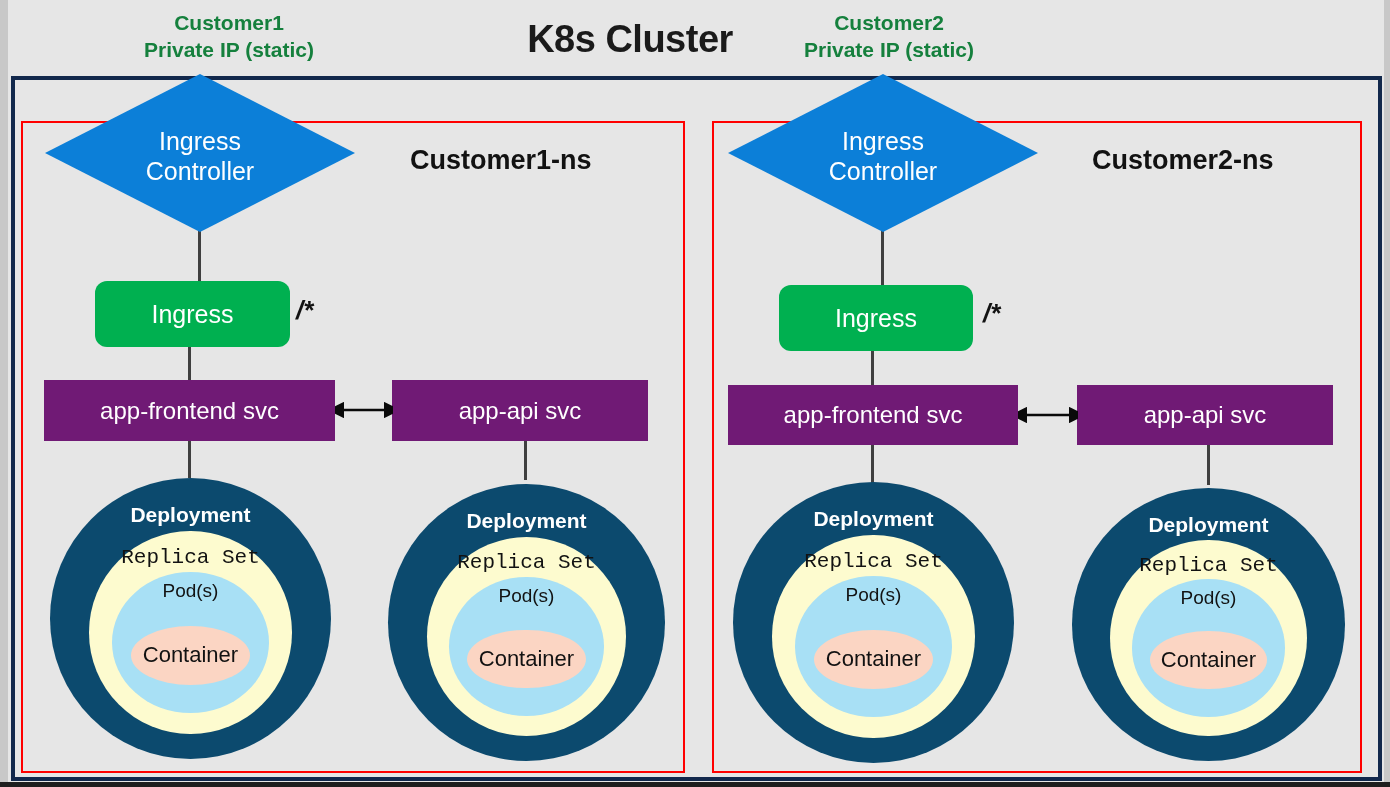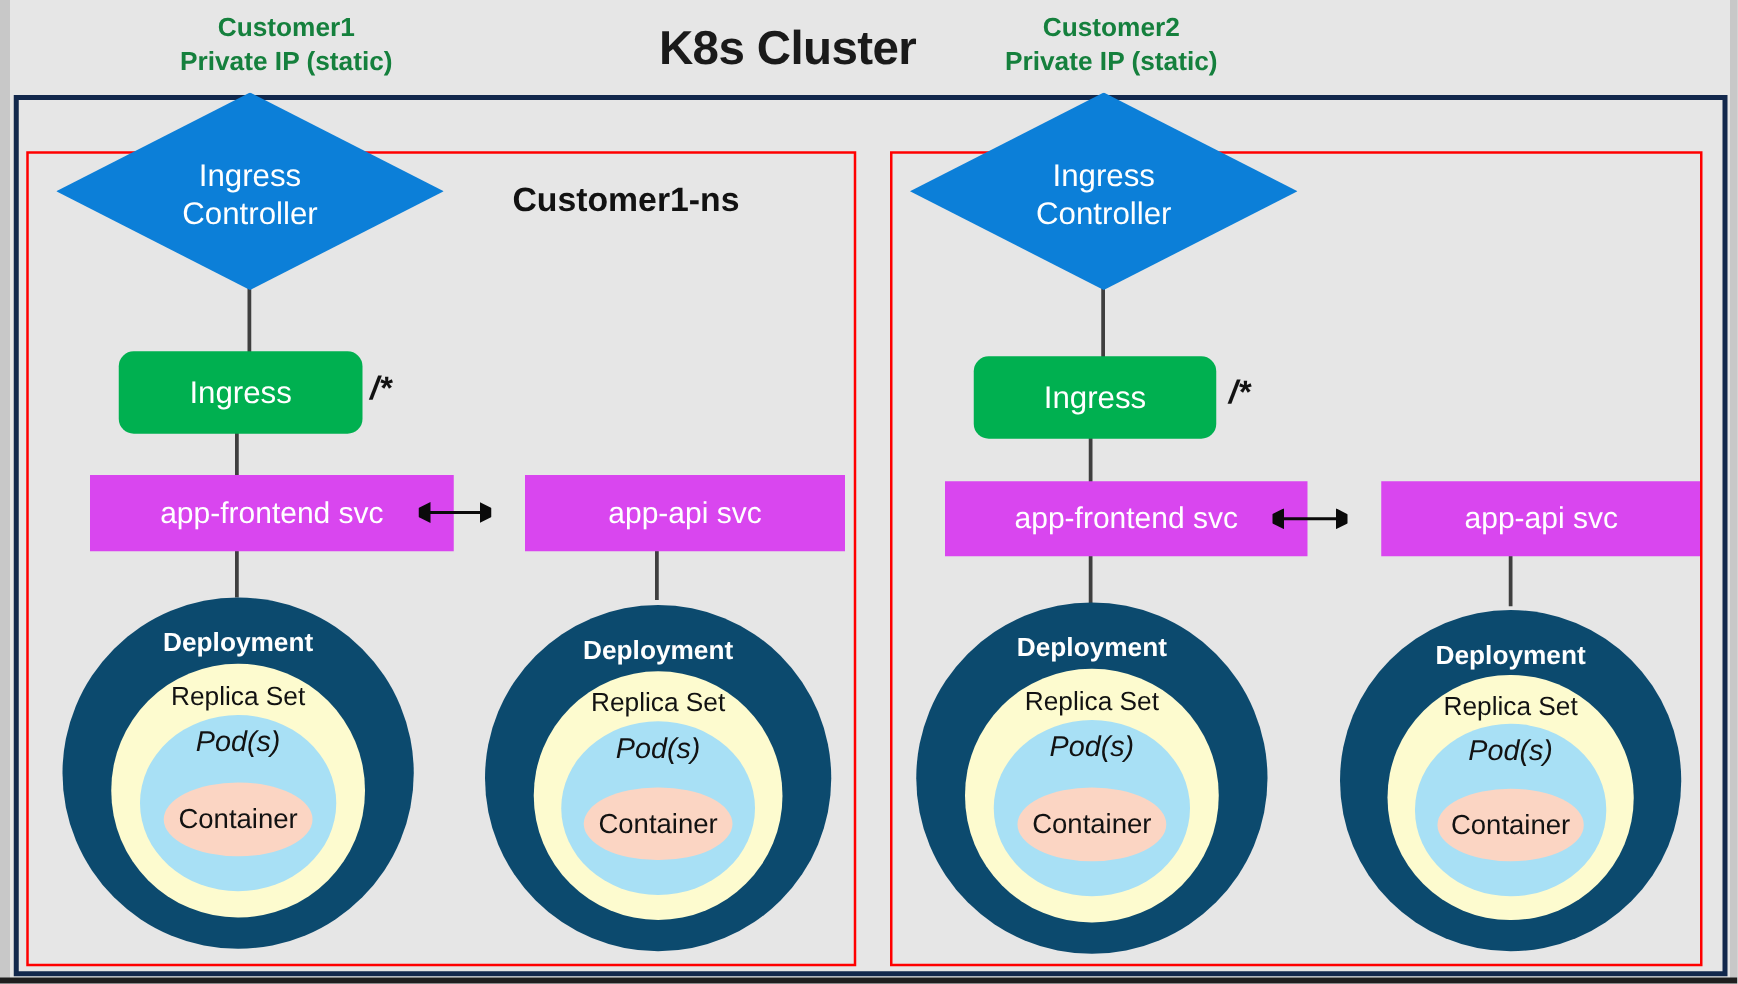--- a/index.html
+++ b/index.html
@@ -138,27 +138,26 @@
     font-weight: bold;
     font-style: italic;
     color: #121212;
   }
   #star-1 { left: 296px; top: 295px; }
   #star-2 { left: 983px; top: 298px; }
 
   
   .svc-box {
     position: absolute;
-    background: #d946ef;
+    background: #701a75;
     display: flex;
     align-items: center;
     justify-content: center;
     color: #ffffff;
     font-size: 24px;
-    margin-left: 28px;
   }
   #svc-fe-1 { left: 44px;  top: 380px; width: 291px; height: 61px; }
   #svc-api-1{ left: 392px; top: 380px; width: 256px; height: 61px; }
   #svc-fe-2 { left: 728px; top: 385px; width: 290px; height: 60px; }
   #svc-api-2{ left: 1077px;top: 385px; width: 256px; height: 60px; }
 
   
   .dbl-arrow { position: absolute; }
 
   
@@ -183,22 +182,22 @@
     background: #fbd5c3;
   }
   .ring-label {
     position: absolute;
     width: 100%;
     text-align: center;
     white-space: nowrap;
     font-weight: bold;
   }
   .lbl-deployment { color: #ffffff; font-size: 21px; top: 9%; }
-  .lbl-rs   { color: #121212; font-size: 21px; font-weight: normal; top: 7%; }
-  .lbl-pod  { color: #121212; font-size: 23px; font-weight: normal; top: 6%; font-style: italic; }
+  .lbl-rs   { color: #121212; font-size: 21px; font-weight: normal; top: 7%; font-family: Liberation Mono, monospace; }
+  .lbl-pod  { color: #121212; font-size: 19px; font-weight: normal; top: 6%; }
   .lbl-cont { color: #121212; font-size: 22px; font-weight: normal; top: 50%; transform: translateY(-50%); }
 </style>
 </head>
 <body>
 
 <div id="canvas">
 
   <div class="gutter-left"></div>
   <div class="gutter-right"></div>
 
@@ -320,20 +319,21 @@
   <div class="cluster-box"></div>
 
   <div class="diamond" id="diamond-1">
     <div class="dlabel"><span>Ingress</span><br><span>Controller</span></div>
   </div>
   <div class="diamond" id="diamond-2">
     <div class="dlabel"><span>Ingress</span><br><span>Controller</span></div>
   </div>
 
   <div class="ns-label" id="ns-label-1">Customer1-ns</div>
+  <div class="ns-label" id="ns-label-2">Customer2-ns</div>
 
   <div class="cust-caption" id="cust-cap-1"><span>Customer1</span><br><span>Private IP (static)</span></div>
   <div class="cust-caption" id="cust-cap-2"><span>Customer2</span><br><span>Private IP (static)</span></div>
 
   <div class="cluster-title">K8s Cluster</div>
 
   <div class="gutter-bottom"></div>
 </div>
 
 </body></html>

